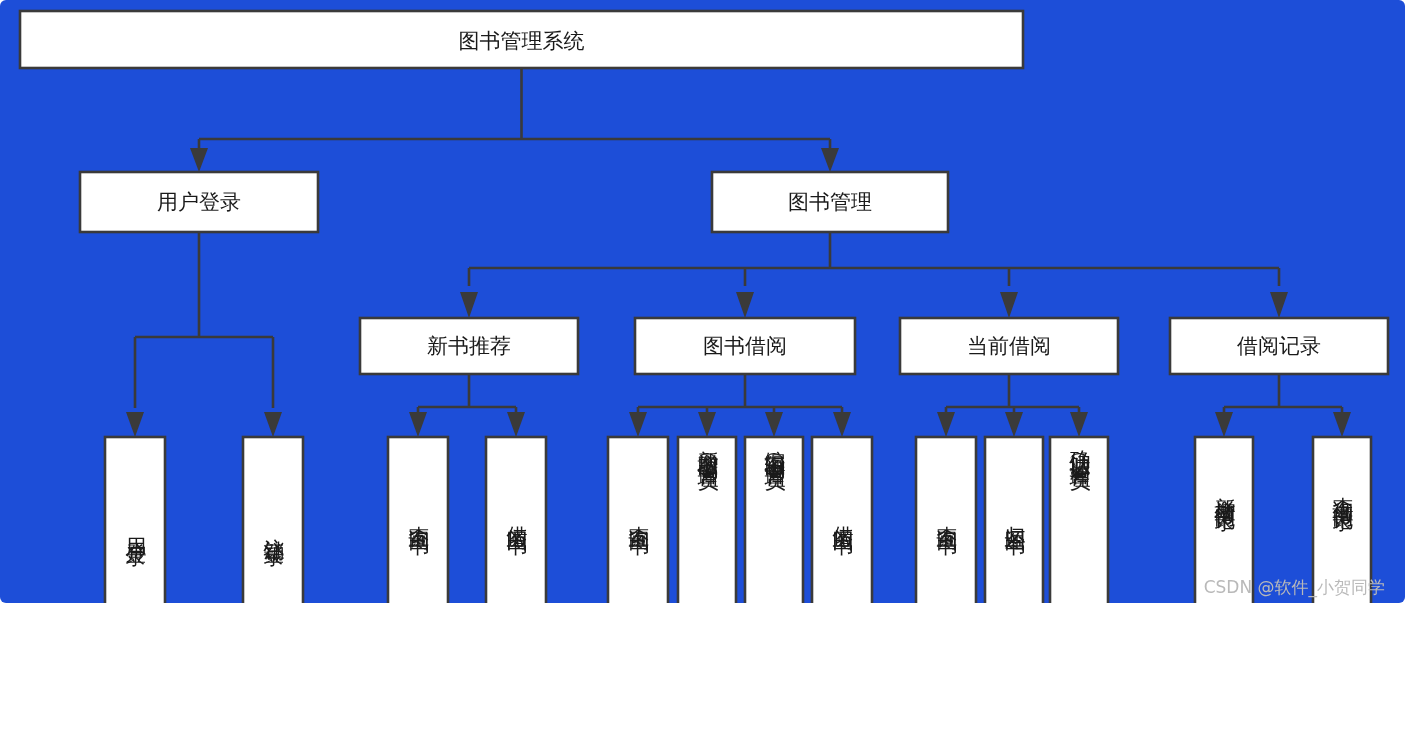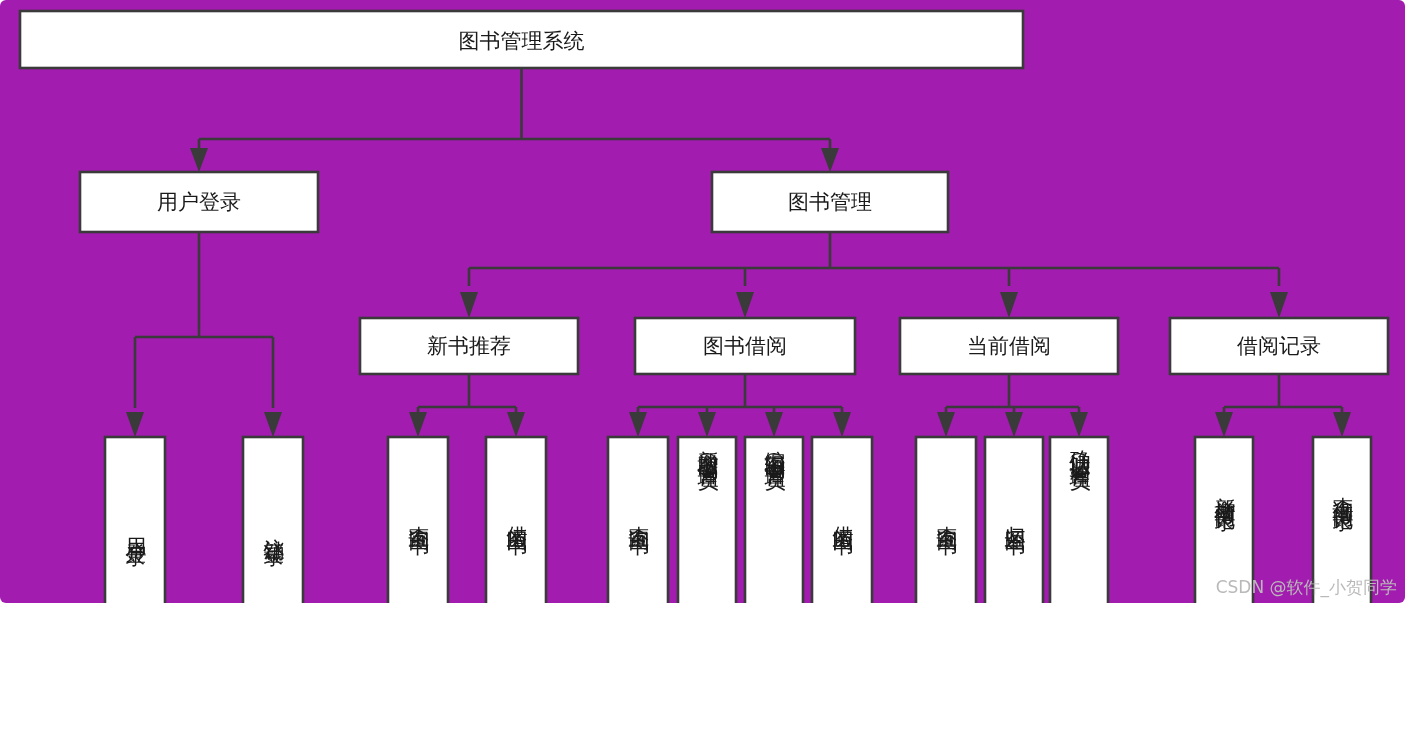--- a/index.html
+++ b/index.html
@@ -8,21 +8,21 @@
     padding: 0;
     background: #ffffff;
   }
   body {
     font-family: "DejaVu Sans", "Liberation Sans", sans-serif;
   }
   #diagram-root {
     position: relative;
     width: 1405px;
     height: 603px;
-    background: #a21caf;
+    background: #1d4ed8;
     overflow: hidden;
     border-radius: 6px;
   }
   svg#flow-svg {
     position: absolute;
     left: 0;
     top: 0;
     width: 1405px;
     height: 747px;
   }
@@ -51,21 +51,21 @@
   .node-label-vertical {
     font-family: "DejaVu Sans", "Liberation Sans", sans-serif;
     font-size: 21px;
     fill: #1a1a1a;
     text-anchor: middle;
     writing-mode: vertical-rl;
     letter-spacing: 3px;
   }
   .watermark-text {
     position: absolute;
-    right: 8px;
+    right: 20px;
     bottom: 4px;
     font-family: "DejaVu Sans", "Liberation Sans", sans-serif;
     font-size: 17px;
     color: #b9b9b9;
     white-space: nowrap;
     user-select: none;
   }
 </style>
 </head>
 <body>

